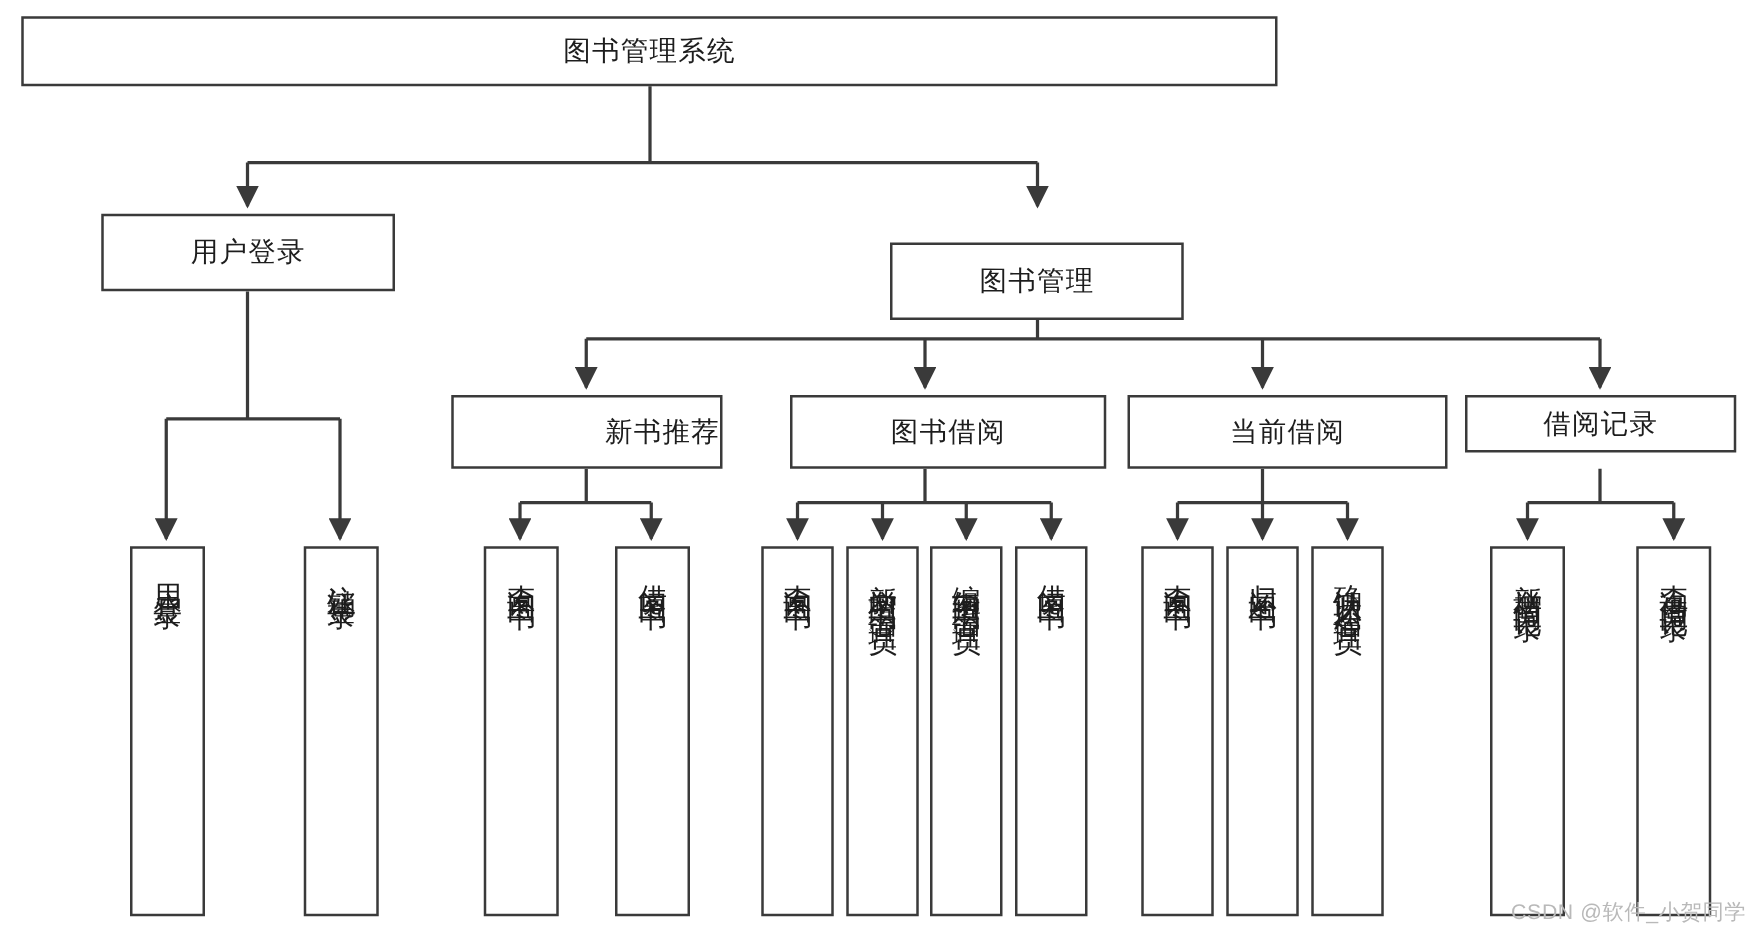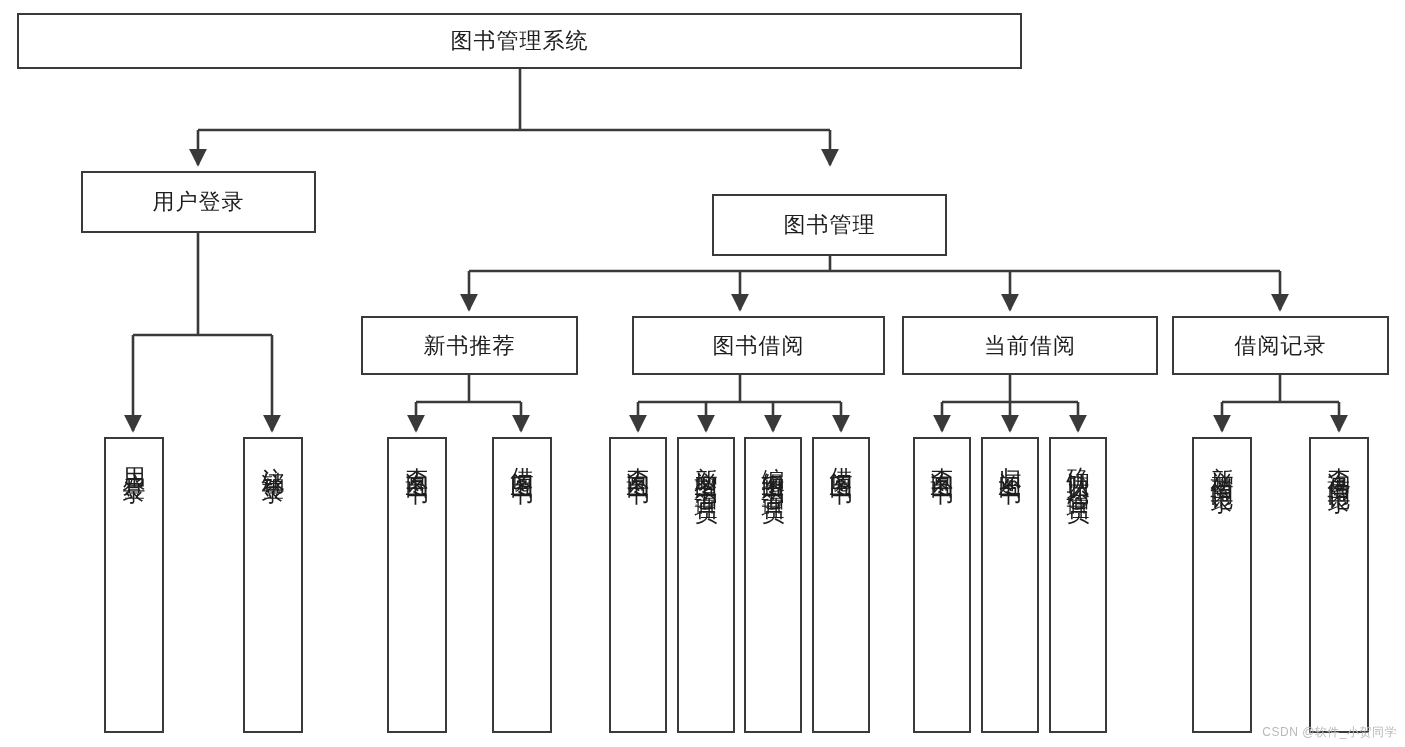--- a/index.html
+++ b/index.html
@@ -54,21 +54,21 @@
     text-orientation: upright;
     font-size: 23px;
     letter-spacing: 5px;
     line-height: 1;
     margin: 0 auto;
   }
   #watermark {
     position: absolute;
     right: 8px;
     bottom: 6px;
-    font-size: 12px;
+    font-size: 17px;
     color: #b9b9b9;
     letter-spacing: 0.5px;
     white-space: nowrap;
     pointer-events: none;
   }
 </style>
 </head>
 <body>
 
 <div id="canvas">
@@ -128,30 +128,30 @@
     <span class="node-label">图书管理系统</span>
   </div>
 
   <div class="node h-node" style="left:81px; top:171px; width:235px; height:62px;">
     <span class="node-label">用户登录</span>
   </div>
   <div class="node h-node" style="left:712px; top:171px; width:235px; height:62px;margin-top:23px;">
     <span class="node-label">图书管理</span>
   </div>
 
-  <div class="node h-node" style="left:361px; top:316px; width:217px; height:59px;">
+  <div class="node h-node" style="left:361px; top:316px; width:217px; height:59px;justify-content:flex-end;">
     <span class="node-label">新书推荐</span>
   </div>
   <div class="node h-node" style="left:632px; top:316px; width:253px; height:59px;">
     <span class="node-label">图书借阅</span>
   </div>
   <div class="node h-node" style="left:902px; top:316px; width:256px; height:59px;">
     <span class="node-label">当前借阅</span>
   </div>
-  <div class="node h-node" style="left:1172px; top:316px; width:217px; height:59px;">
+  <div class="node h-node" style="left:1172px; top:316px; width:217px; height:46px;">
     <span class="node-label">借阅记录</span>
   </div>
 
   <div class="node v-node" style="left:104px; top:437px; width:60px; height:296px;">
     <span class="node-label">用户登录</span>
   </div>
   <div class="node v-node" style="left:243px; top:437px; width:60px; height:296px;">
     <span class="node-label">注销登录</span>
   </div>
 

